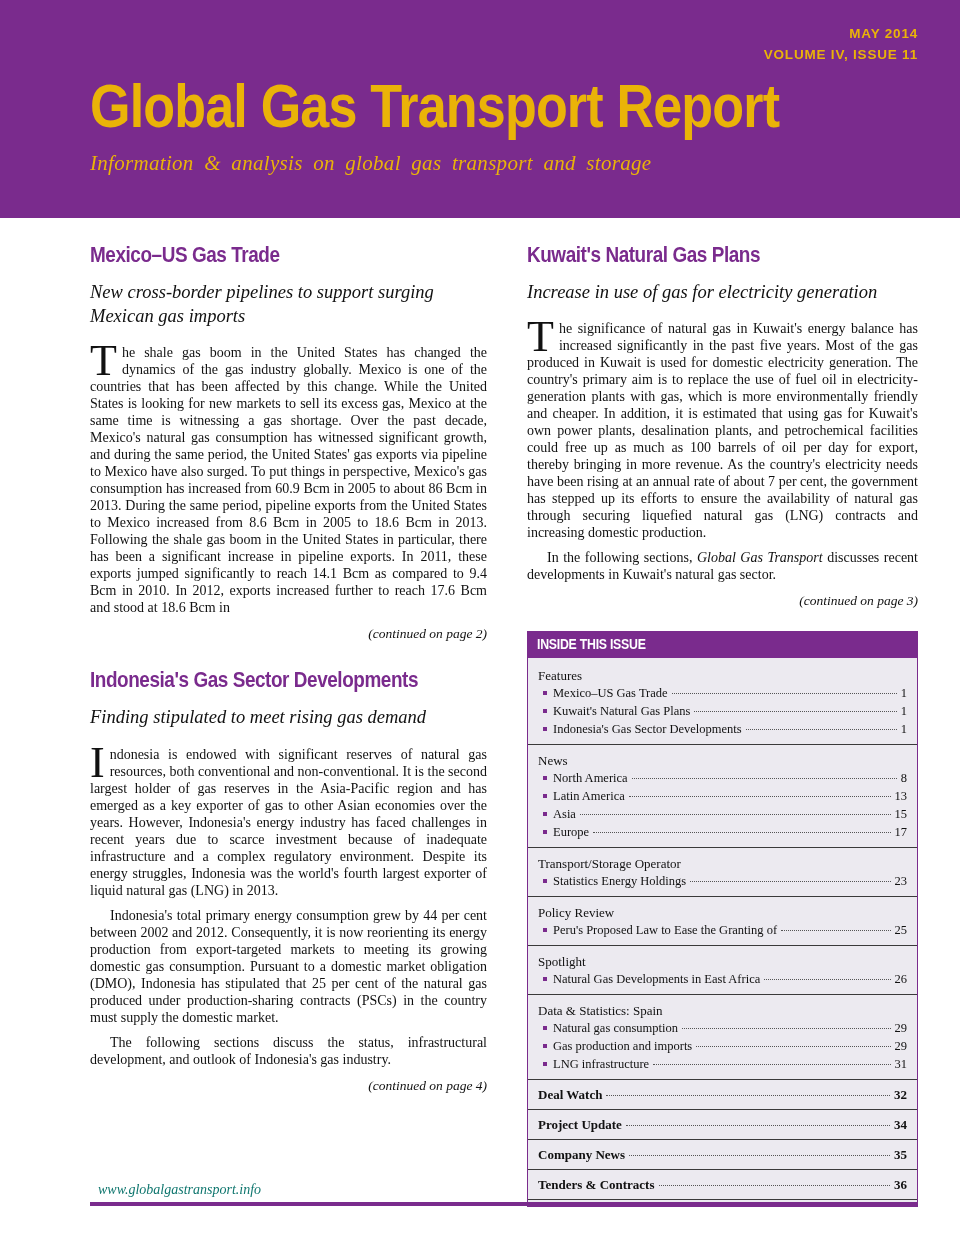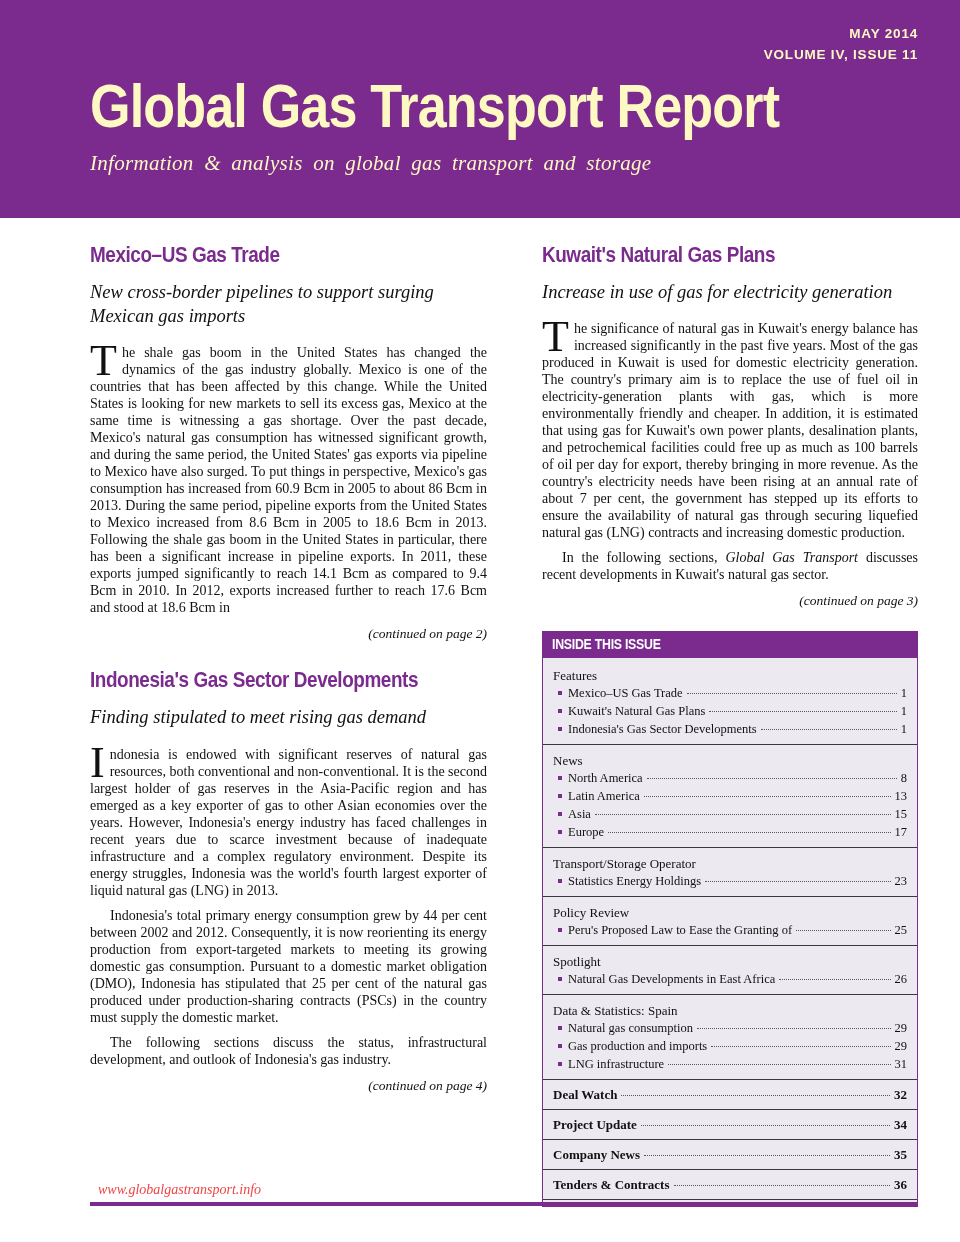--- a/index.html
+++ b/index.html
@@ -3,27 +3,27 @@
 <meta charset="utf-8">
 <style>
   * { margin:0; padding:0; box-sizing:border-box; }
   :root { --purple:#7a2b8d; --toc-bg:#eceaf0; --divider:#3a3a3a; }
   html,body { background:#ffffff; }
   body { font-family:"Liberation Serif", serif; color:#111; }
 
   .page { width:960px; height:1242px; background:#fff; position:relative; overflow:hidden; margin:0 auto; }
 
   
-  .masthead { background:var(--purple); height:218px; padding:24px 42px 0 90px; color:#fef9c3; }
+  .masthead { background:var(--purple); height:218px; padding:24px 42px 0 90px; color:#eab308; }
   .issue-info { text-align:right; font-family:"Liberation Sans", sans-serif; font-weight:bold; font-size:13.5px; letter-spacing:.8px; line-height:1.55; }
   .masthead-title { font-family:"Liberation Sans", sans-serif; font-weight:bold; font-size:62px; letter-spacing:-1px; transform:scaleX(.84); transform-origin:left center; white-space:nowrap; margin-top:4px; }
   .tagline { font-style:italic; font-size:21px; margin-top:10px; letter-spacing:.3px; word-spacing:5px; }
 
   
-  .content { display:flex; gap:48px; padding:25px 42px 0 90px; }
+  .content { display:flex; gap:33px; padding:25px 42px 0 90px; }
   .col-left { width:397px; flex:none; }
   .col-right { flex:1; min-width:0;margin-left:7px; }
 
   .article-heading { color:var(--purple); font-family:"Liberation Sans", sans-serif; font-weight:bold; font-size:22px; letter-spacing:-.5px; transform:scaleX(.86); transform-origin:left center; white-space:nowrap; line-height:1.1; }
   .article-subheading { font-style:italic; font-weight:normal; font-size:18.5px; line-height:1.3; margin-top:13px; }
   .body-para { font-size:14px; line-height:17px; text-align:justify; margin-top:16px; }
   .body-para.indent { text-indent:20px; margin-top:8px; }
   .dropcap { float:left; font-size:44px; line-height:34px; padding-right:5px; }
   .continued { text-align:right; font-style:italic; font-size:13.5px; margin-top:10px; }
   .article + .article { margin-top:26px; }
@@ -38,21 +38,21 @@
   .toc-item { display:flex; align-items:baseline; font-size:12.5px; line-height:18px; padding-left:5px; }
   .toc-bullet { width:4px; height:4px; background:var(--purple); flex:none; align-self:center; margin-right:6px; }
   .toc-label { white-space:nowrap; }
   .toc-leader { flex:1; margin:0 4px; border-bottom:1.5px dotted #555; transform:translateY(-3px); min-width:12px; }
   .toc-page { flex:none; }
   .toc-standalone { font-weight:bold; font-size:13px; line-height:18px; padding:6px 10px 5px 10px; border-bottom:1px solid var(--divider); }
   .toc-standalone .toc-label { font-weight:bold; }
 
   
   .page-footer { position:absolute; left:90px; right:42px; bottom:36px; }
-  .website { font-style:italic; font-size:14px; color:#ef4444; padding-left:8px; margin-bottom:4px; }
+  .website { font-style:italic; font-size:14px; color:#0f766e; padding-left:8px; margin-bottom:4px; }
   .footer-rule { height:4px; background:var(--purple); }
 </style>
 </head>
 <body>
 
 <div class="page">
 
   <header class="masthead">
     <div class="issue-info">
       <div>MAY 2014</div>

